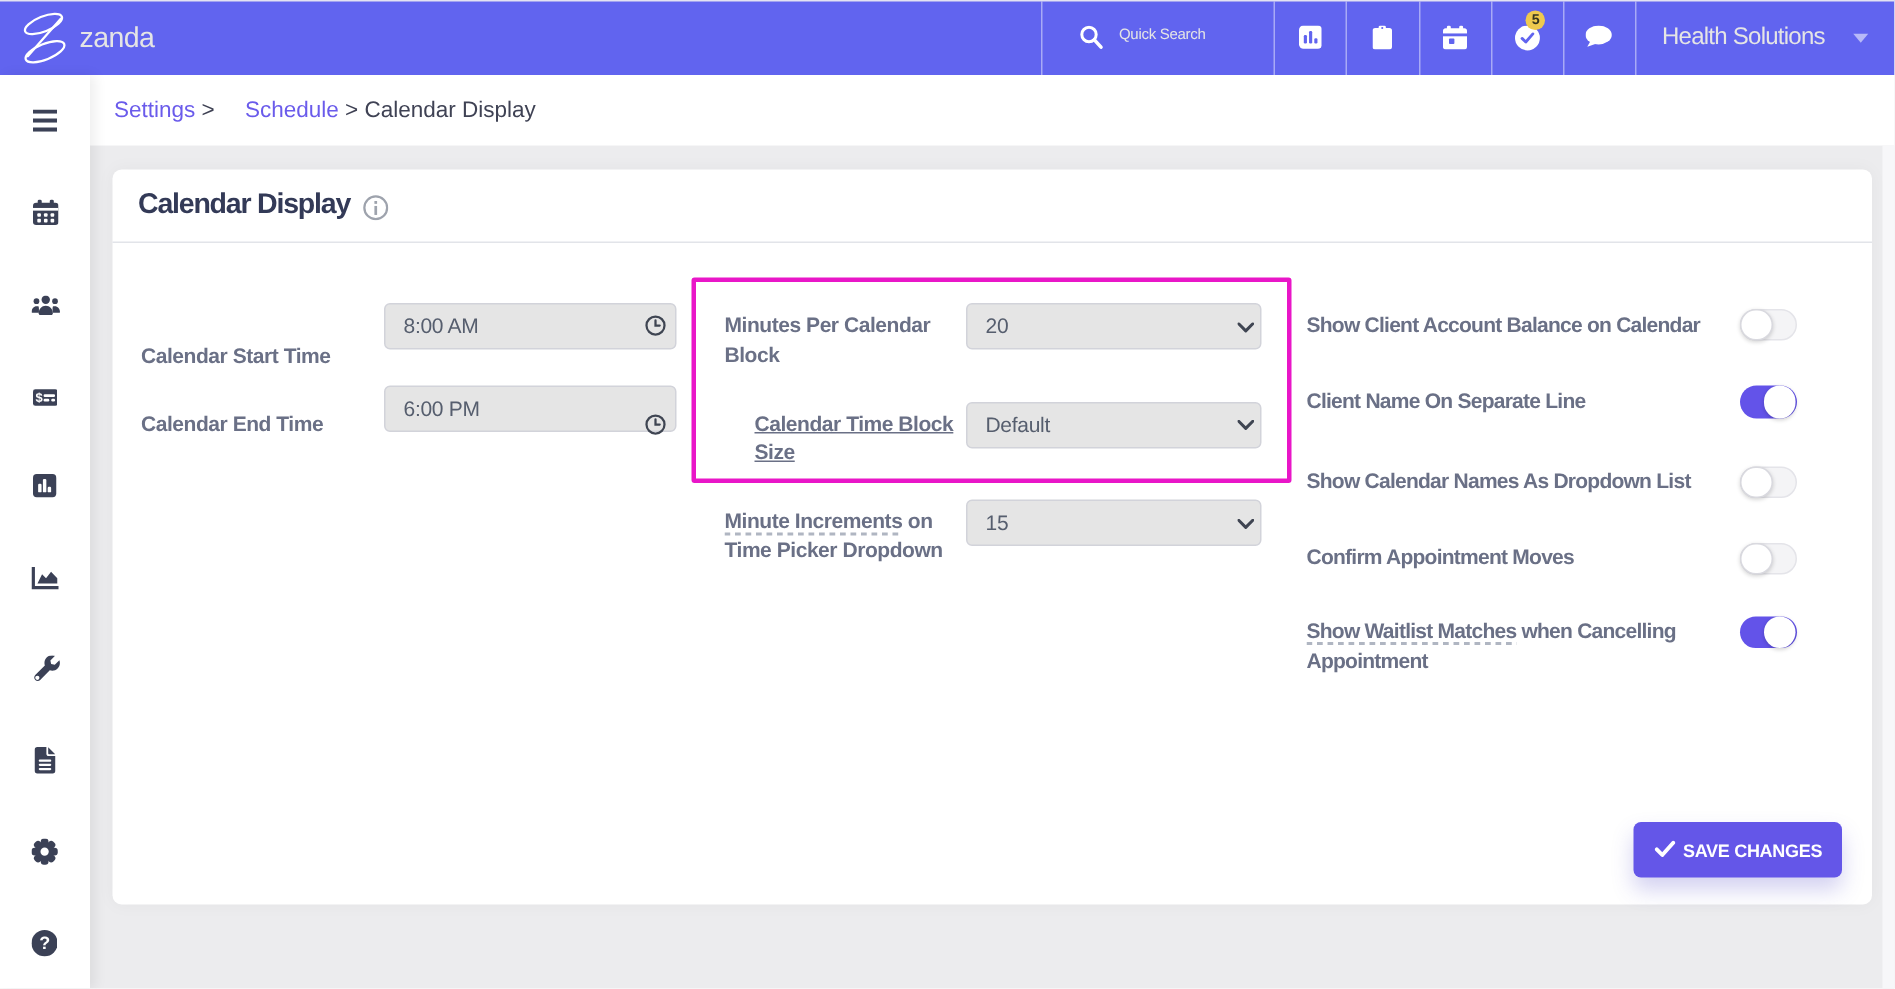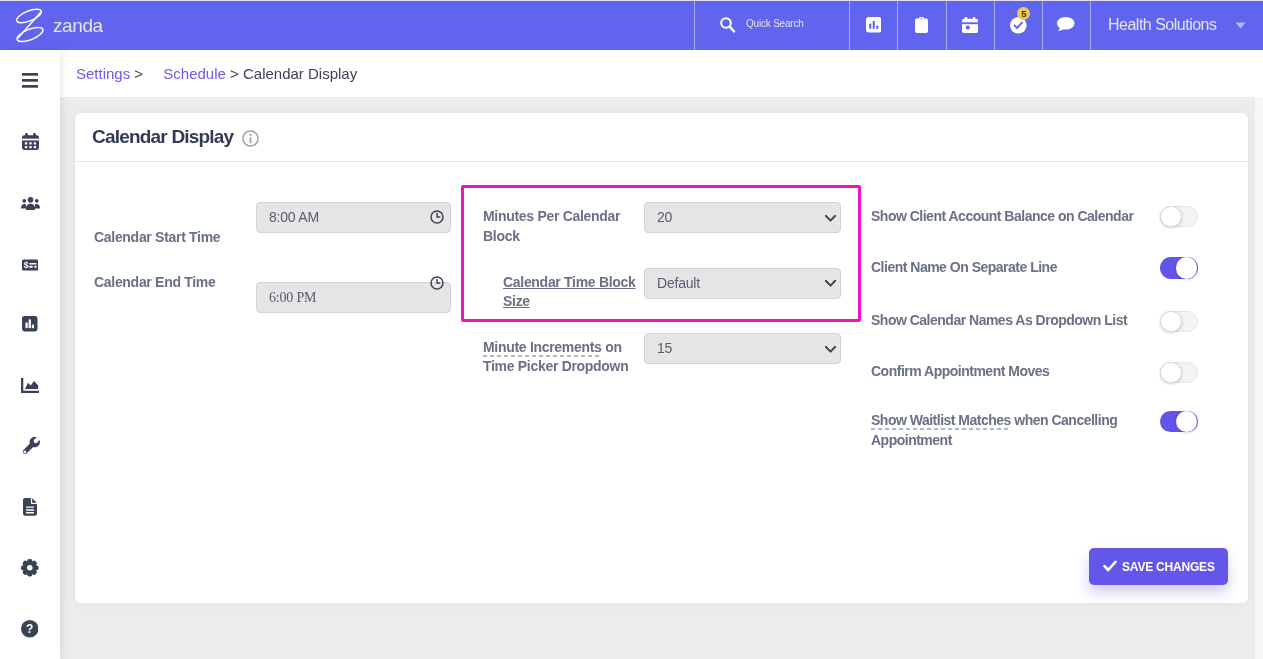--- a/index.html
+++ b/index.html
@@ -211,21 +211,21 @@
     </svg>
     <div class="abs" style="left:0; top:47.5px; width:1173px; height:1px; background:#e2e4e9;"></div>
 
     <div class="label" style="left:19px; top:94px;margin-top:21px;">Calendar Start Time</div>
     <div class="field" style="left:181px; top:89px;">8:00 AM</div>
     <svg class="abs" style="left:355px; top:97px;" width="14" height="14" viewBox="0 0 14 14">
       <circle cx="7" cy="7" r="6" fill="none" stroke="#3f4552" stroke-width="1.5"></circle>
       <path d="M7,3.6 L7,7 L9.8,7" fill="none" stroke="#3f4552" stroke-width="1.5" stroke-linecap="round"></path>
     </svg>
     <div class="label" style="left:19px; top:159.5px;">Calendar End Time</div>
-    <div class="field" style="left:181px; top:169px;font-family:Liberation Serif, serif;">6:00 PM</div>
+    <div class="field" style="left:181px; top:144px;">6:00 PM</div>
     <svg class="abs" style="left:355px; top:162.5px;" width="14" height="14" viewBox="0 0 14 14">
       <circle cx="7" cy="7" r="6" fill="none" stroke="#3f4552" stroke-width="1.5"></circle>
       <path d="M7,3.6 L7,7 L9.8,7" fill="none" stroke="#3f4552" stroke-width="1.5" stroke-linecap="round"></path>
     </svg>
 
     <div class="label" style="left:408px; top:94px; width:152px;">Minutes Per Calendar Block</div>
     <div class="field" style="left:569px; top:89px; width:197px;">20</div>
     <svg class="abs" style="left:750px; top:101.5px;" width="11" height="7" viewBox="0 0 11 7">
       <path d="M0.8,0.8 L5.5,5.6 L10.2,0.8" fill="none" stroke="#3f4552" stroke-width="2" stroke-linecap="round" stroke-linejoin="round"></path>
     </svg>

